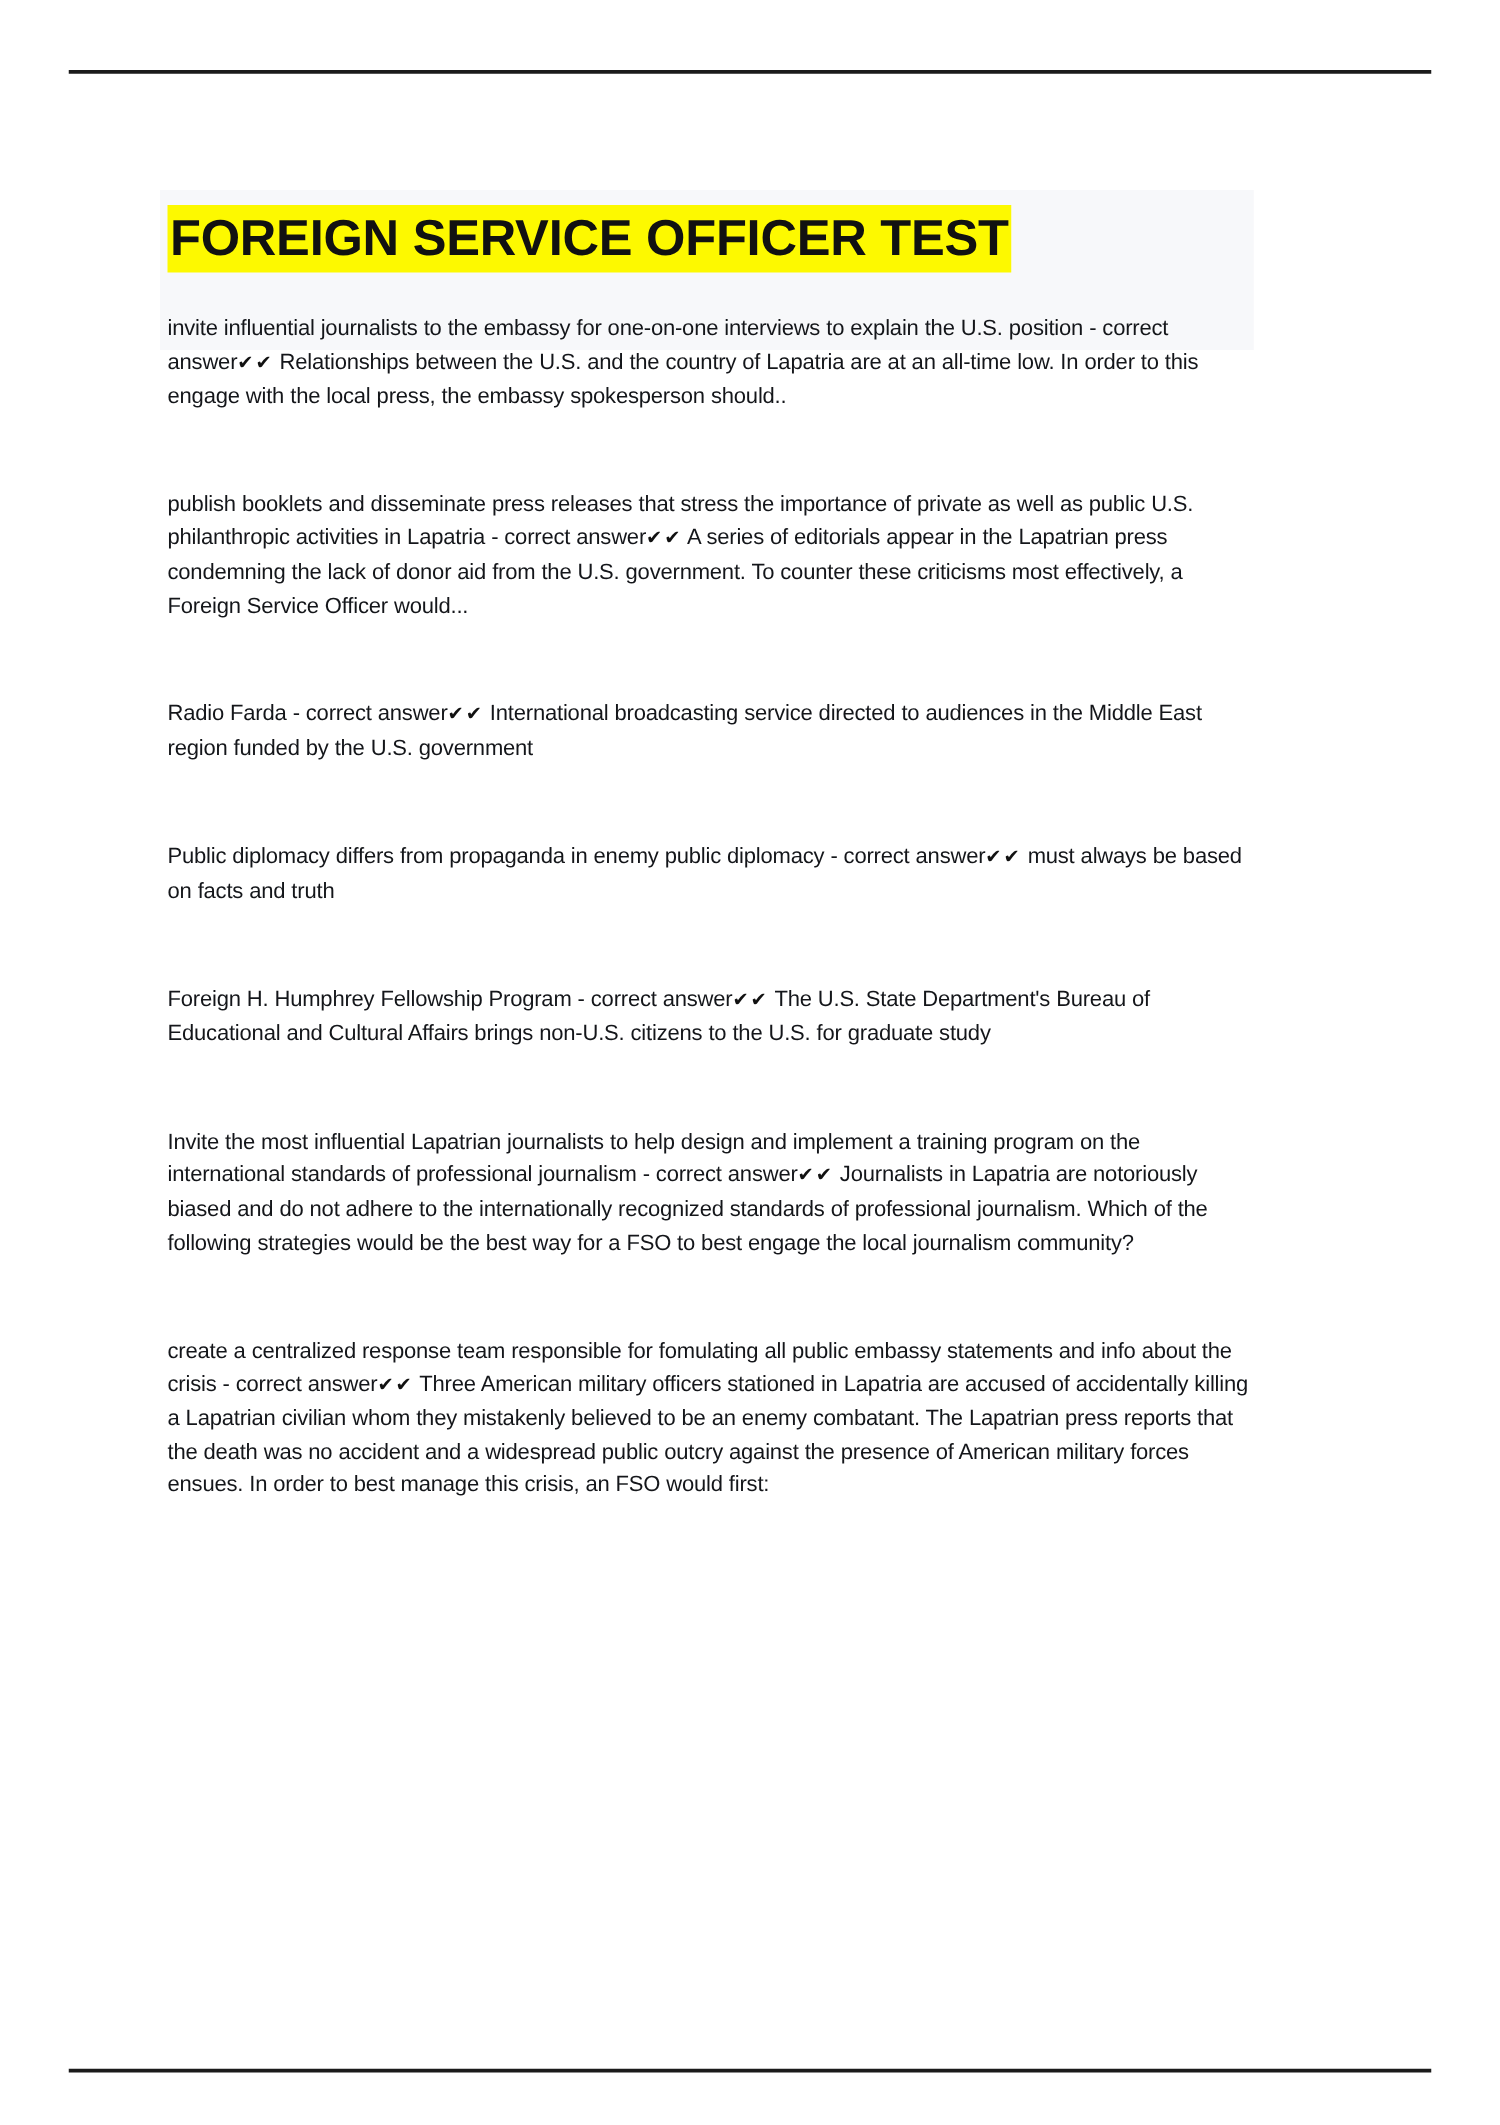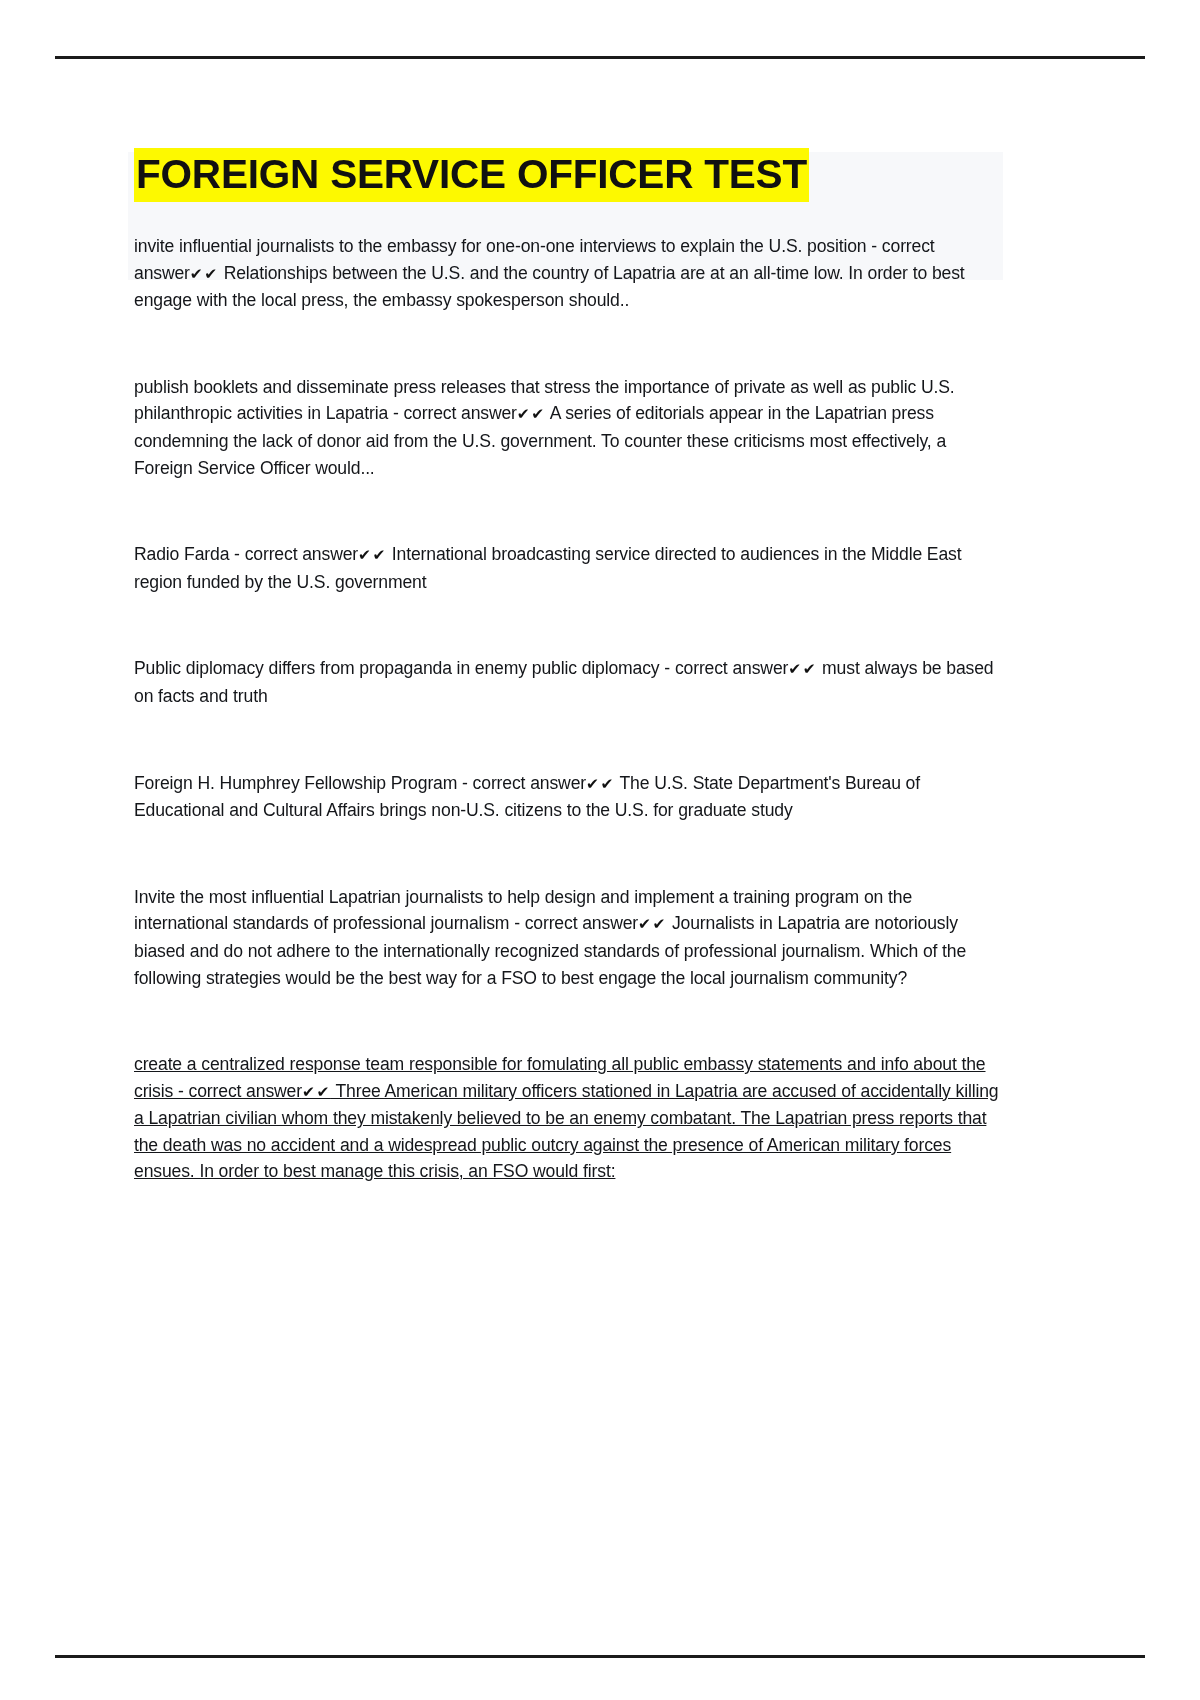--- a/index.html
+++ b/index.html
@@ -65,34 +65,34 @@
   
   .title-wash {
     position: absolute;
     left: 128px;
     top: 152px;
     width: 875px;
     height: 128px;
     background: #f7f8fa;
     z-index: 0;
   }
-  .title-block { position: relative; z-index: 1; }
+  .title-block { position: relative; z-index: 1; margin-top: 16px; }
 
   
   .para {
     font-family: "Liberation Sans", sans-serif;
     font-size: 17.6px;
     line-height: 26.6px;
     color: #14161a;
     margin: 0 0 60px 0;
     text-align: left;
     letter-spacing: -0.15px;
     word-spacing: 0.1px;
   }
-  .para:last-child { margin-bottom: 0; text-decoration: underline; }
+  .para:last-child { margin-bottom: 0; }
 
   .check {
     font-family: "DejaVu Sans", sans-serif;
     font-weight: bold;
     font-size: 15.5px;
     letter-spacing: 1.5px;
     color: #111111;
   }
 </style>
 </head>
@@ -103,21 +103,21 @@
   <div class="rule rule-top"></div>
 
   <div class="title-wash"></div>
 
   <div class="content">
 
     <h1 class="title-block">
       <span class="title-line"><span class="hl">FOREIGN SERVICE OFFICER TEST</span></span>
     </h1>
 
-    <p class="para"><span>invite influential journalists to the embassy for one-on-one interviews to explain the U.S. position - correct answer</span><span class="check">✔✔</span><span> Relationships between the U.S. and the country of Lapatria are at an all-time low. In order to best engage with the local press, the embassy spokesperson should..</span></p>
+    <p class="para"><span>invite influential journalists to the embassy for one-on-one interviews to explain the U.S. position - correct answer</span><span class="check">✔✔</span><span> Relationships between the U.S. and the country of Lapatria are at an all-time low. In order to this engage with the local press, the embassy spokesperson should..</span></p>
 
     <p class="para"><span>publish booklets and disseminate press releases that stress the importance of private as well as public U.S. philanthropic activities in Lapatria - correct answer</span><span class="check">✔✔</span><span> A series of editorials appear in the Lapatrian press condemning the lack of donor aid from the U.S. government. To counter these criticisms most effectively, a Foreign Service Officer would...</span></p>
 
     <p class="para"><span>Radio Farda - correct answer</span><span class="check">✔✔</span><span> International broadcasting service directed to audiences in the Middle East region funded by the U.S. government</span></p>
 
     <p class="para"><span>Public diplomacy differs from propaganda in enemy public diplomacy - correct answer</span><span class="check">✔✔</span><span> must always be based on facts and truth</span></p>
 
     <p class="para"><span>Foreign H. Humphrey Fellowship Program - correct answer</span><span class="check">✔✔</span><span> The U.S. State Department's Bureau of Educational and Cultural Affairs brings non-U.S. citizens to the U.S. for graduate study</span></p>
 
     <p class="para"><span>Invite the most influential Lapatrian journalists to help design and implement a training program on the international standards of professional journalism - correct answer</span><span class="check">✔✔</span><span> Journalists in Lapatria are notoriously biased and do not adhere to the internationally recognized standards of professional journalism. Which of the following strategies would be the best way for a FSO to best engage the local journalism community?</span></p>

